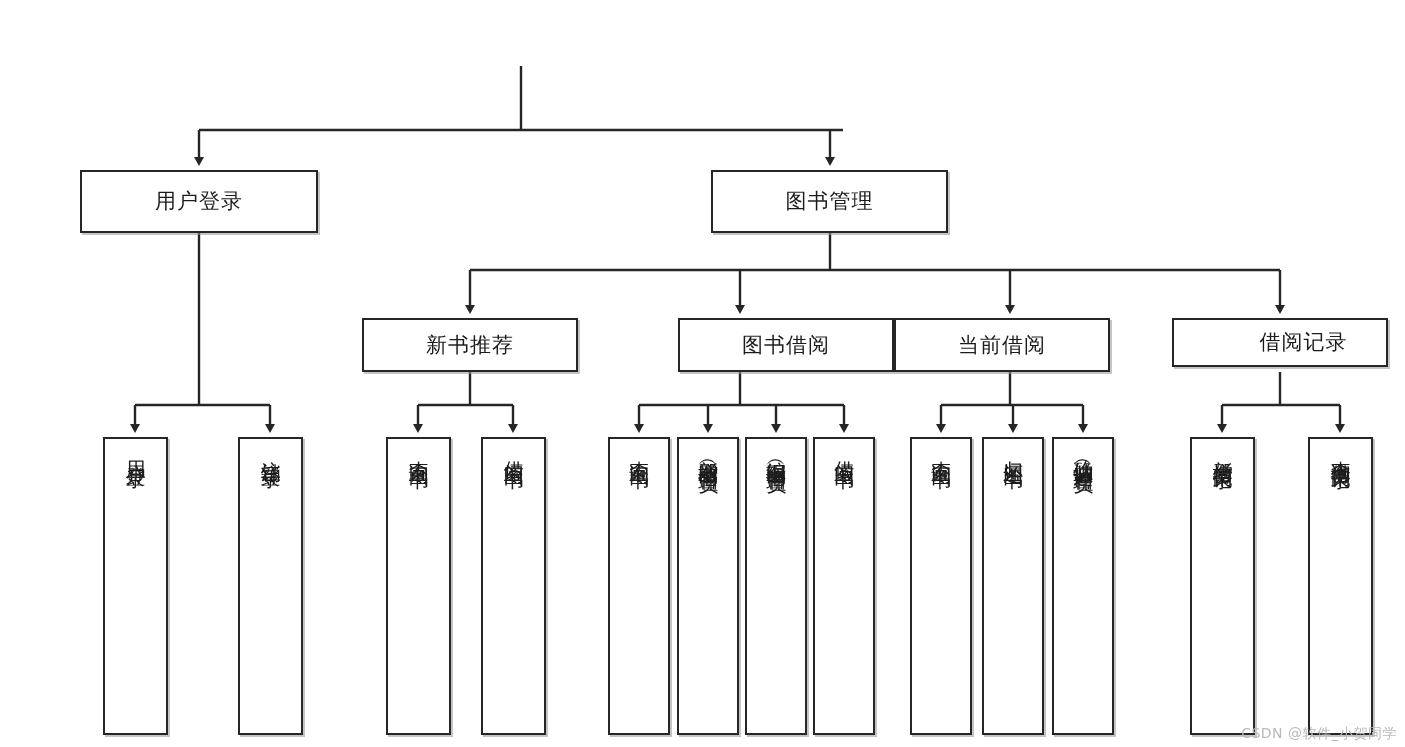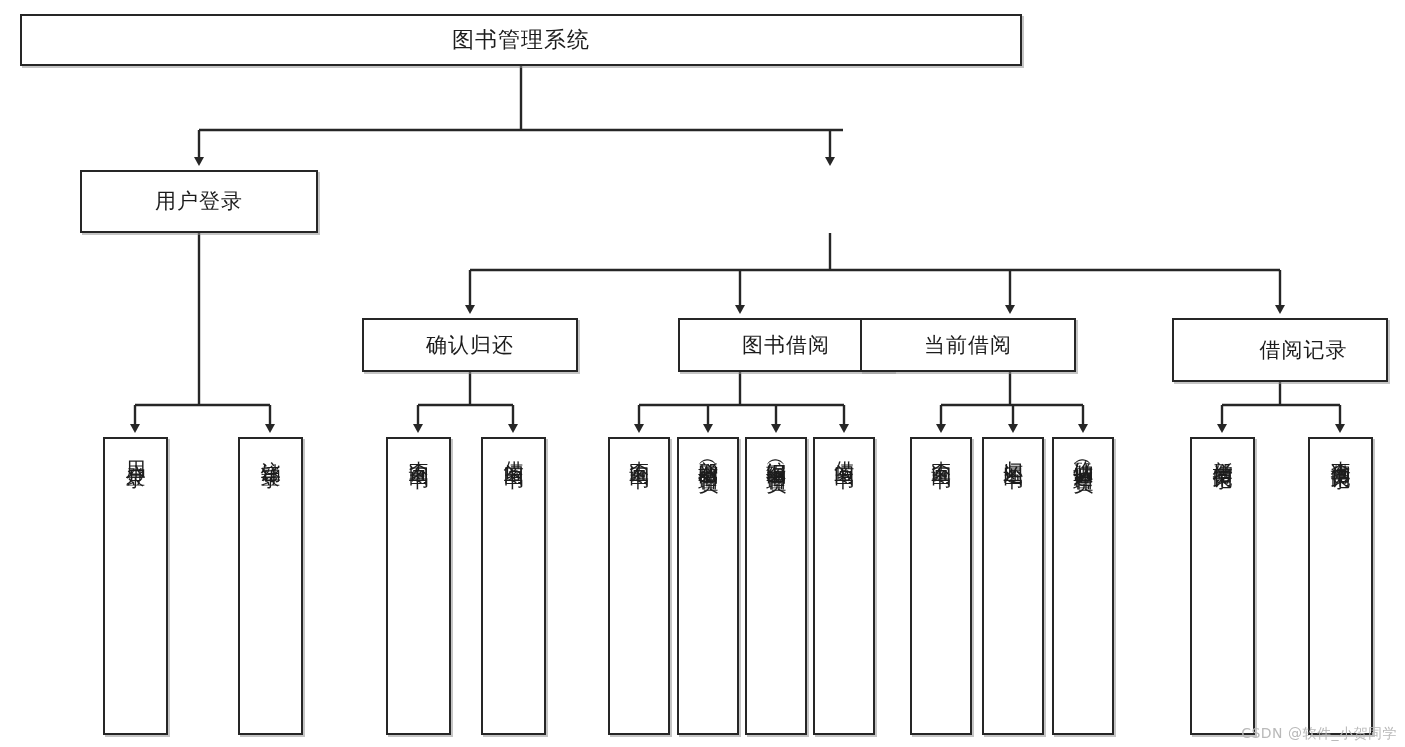--- a/index.html
+++ b/index.html
@@ -119,38 +119,38 @@
       <path d="M1013,405 L1013,425" marker-end="url(#arrow)"></path>
       <path d="M1083,405 L1083,425" marker-end="url(#arrow)"></path>
 
       <path d="M1280,372 L1280,405"></path>
       <path d="M1222,405 L1340,405"></path>
       <path d="M1222,405 L1222,425" marker-end="url(#arrow)"></path>
       <path d="M1340,405 L1340,425" marker-end="url(#arrow)"></path>
     </g>
   </svg>
 
-  <div class="node root" style="left: 20px; top: 14px; width: 1002px; height: 52px;">
-    <span class="label">图书管理系统</span>
-  </div>
 
   <div class="node" style="left: 80px; top: 170px; width: 238px; height: 63px;">
     <span class="label">用户登录</span>
   </div>
+  <div class="node" style="left: 711px; top: 170px; width: 237px; height: 63px;">
+    <span class="label">图书管理</span>
+  </div>
 
   <div class="node" style="left: 362px; top: 318px; width: 216px; height: 54px;">
-    <span class="label">确认归还</span>
+    <span class="label">新书推荐</span>
   </div>
   <div class="node" style="left: 632px; top: 318px; width: 216px; height: 54px; margin-left: 46px;">
     <span class="label">图书借阅</span>
   </div>
-  <div class="node" style="left: 860px; top: 318px; width: 216px; height: 54px;">
+  <div class="node" style="left: 894px; top: 318px; width: 216px; height: 54px;">
     <span class="label">当前借阅</span>
   </div>
-  <div class="node" style="left: 1172px; top: 318px; width: 216px; height: 64px; padding-left: 47px;">
+  <div class="node" style="left: 1172px; top: 318px; width: 216px; height: 49px; padding-left: 47px;">
     <span class="label">借阅记录</span>
   </div>
 
   <div id="leaf-layer">
       <div class="node leaf" style="left: 103px; top: 437px; width: 65px; height: 298px;">
         <span class="label">用户登录</span>
       </div>
       <div class="node leaf" style="left: 238px; top: 437px; width: 65px; height: 298px;">
         <span class="label">注销登录</span>
       </div>

